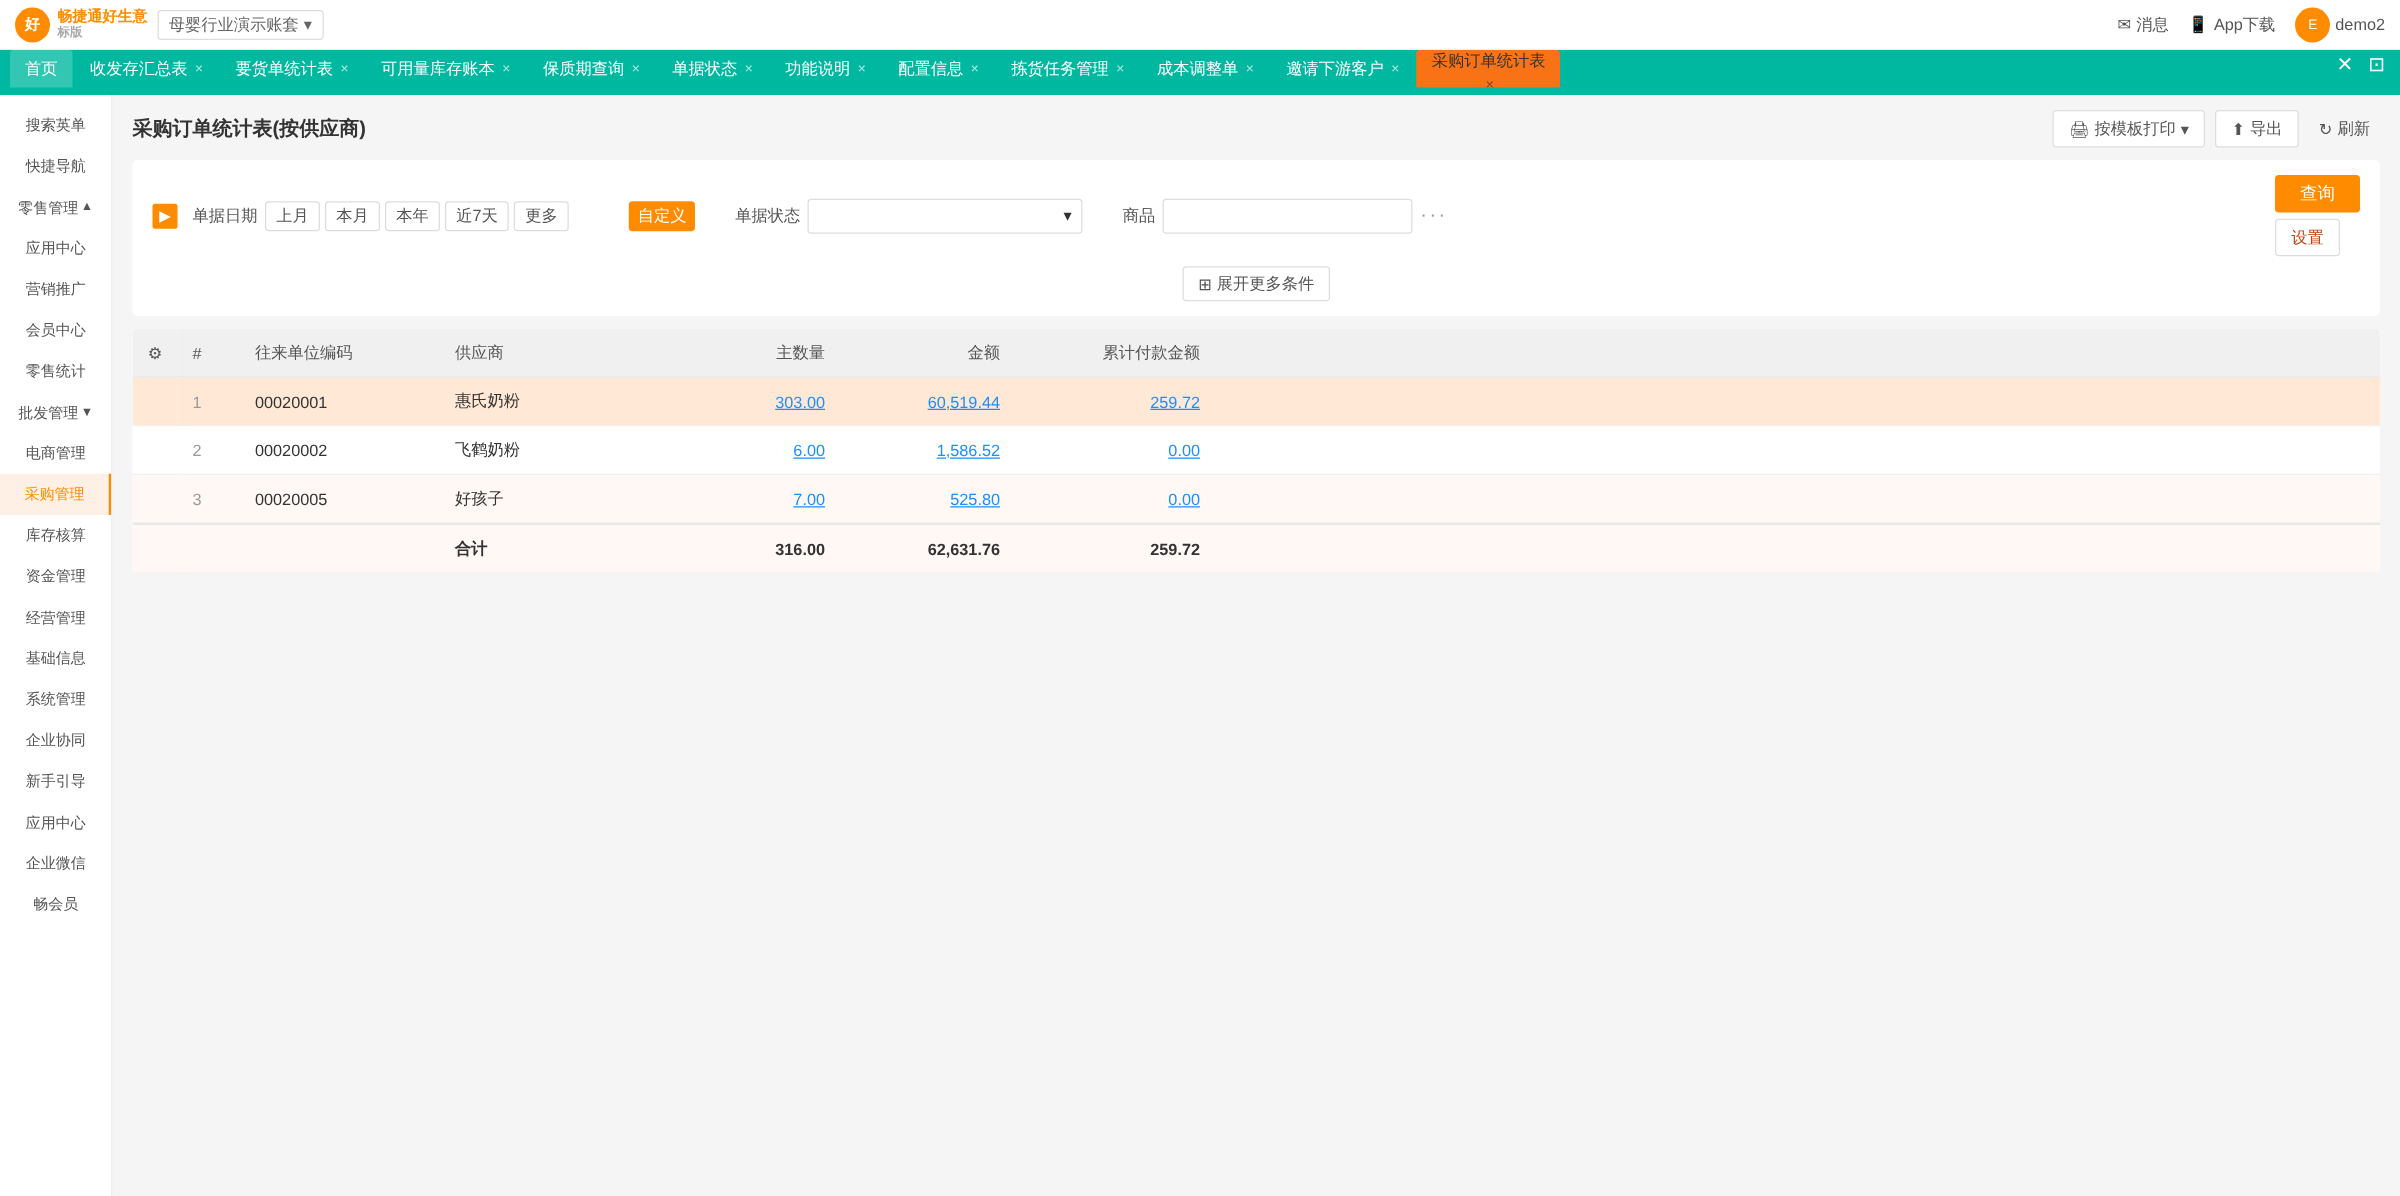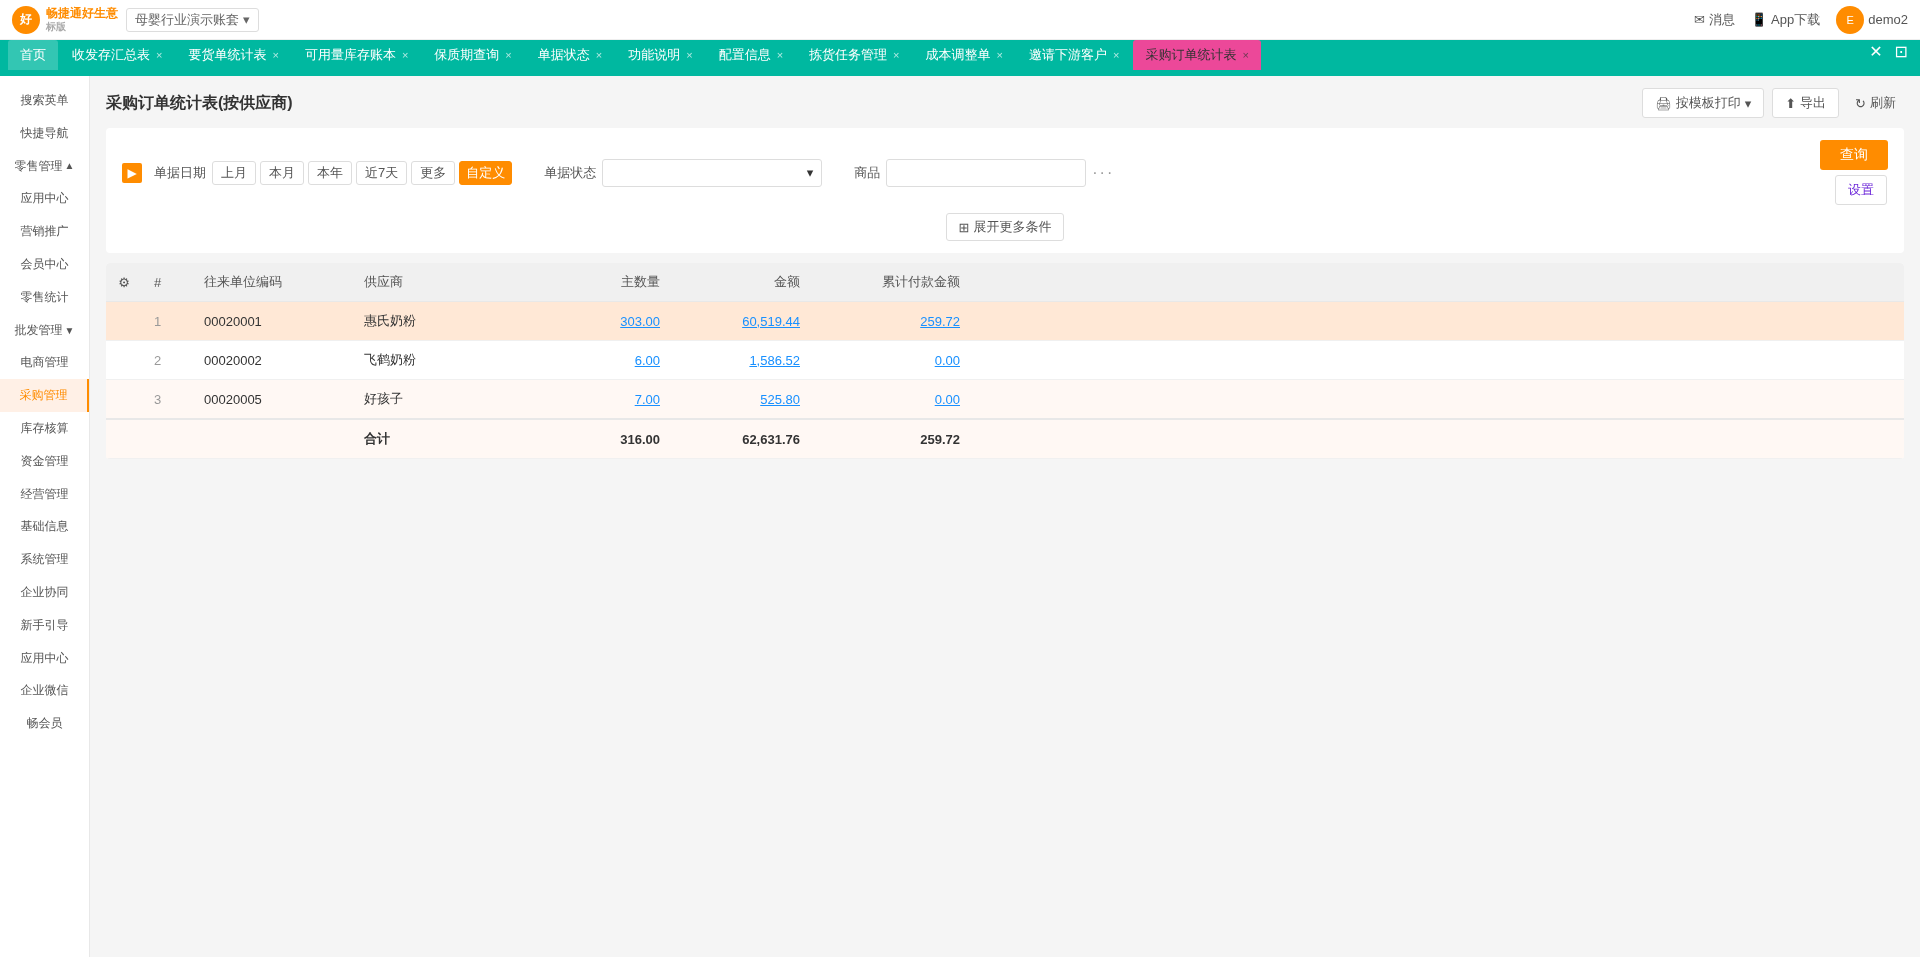--- a/index.html
+++ b/index.html
@@ -12,21 +12,21 @@
     .logo-icon { width: 28px; height: 28px; background: #ff8c00; border-radius: 50%; display: flex; align-items: center; justify-content: center; color: #fff; font-size: 12px; font-weight: bold; }
     .logo-text { color: #ff8c00; font-size: 12px; font-weight: bold; line-height: 1.2; }
     .workspace-selector { display: flex; align-items: center; gap: 4px; color: #666; font-size: 13px; cursor: pointer; padding: 2px 8px; border: 1px solid #ddd; border-radius: 3px; }
     .top-bar-right { display: flex; align-items: center; gap: 16px; }
     .top-bar-btn { display: flex; align-items: center; gap: 4px; color: #555; font-size: 13px; cursor: pointer; }
     .user-avatar { width: 28px; height: 28px; border-radius: 50%; background: #ff8c00; display: flex; align-items: center; justify-content: center; color: #fff; font-size: 11px; }
 
     
     .nav-tabs { height: 36px; background: #00b8a0; display: flex; align-items: flex-start; padding: 0 8px; gap: 2px; overflow: hidden; }
     .nav-tab { height: 30px; padding: 0 12px; display: flex; align-items: center; gap: 4px; color: #fff; font-size: 13px; cursor: pointer; border-radius: 3px 3px 0 0; white-space: nowrap; }
-    .nav-tab.active { background: #ec4899; color: #333; }
+    .nav-tab.active { background: #f97316; color: #333; flex-direction: column; }
     .nav-tab .close-x { font-size: 11px; opacity: 0.7; margin-left: 2px; }
     .nav-tab.home { background: rgba(255,255,255,0.2); }
     .nav-end-btns { margin-left: auto; display: flex; align-items: center; gap: 4px; }
     .nav-end-btn { color: #fff; font-size: 16px; cursor: pointer; padding: 2px 4px; }
 
     
     .layout { display: flex; height: calc(957px - 76px); }
     .sidebar { width: 90px; background: #fff; border-right: 1px solid #e8e8e8; display: flex; flex-direction: column; padding: 8px 0; overflow-y: auto; flex-shrink: 0; }
     .sidebar-item { padding: 8px 4px; text-align: center; cursor: pointer; color: #555; font-size: 12px; line-height: 1.4; }
     .sidebar-item.active { color: #ff8c00; background: #fff0e6; border-right: 2px solid #ff8c00; }
@@ -40,30 +40,30 @@
     .btn-export { display: flex; align-items: center; gap: 4px; padding: 5px 12px; border: 1px solid #ddd; background: #fff; border-radius: 3px; cursor: pointer; font-size: 13px; color: #555; }
     .btn-refresh { display: flex; align-items: center; gap: 4px; padding: 5px 8px; background: none; border: none; cursor: pointer; font-size: 13px; color: #555; }
 
     
     .filter-area { background: #fff; border-radius: 4px; padding: 12px 16px; margin-bottom: 10px; }
     .filter-row { display: flex; align-items: center; gap: 12px; flex-wrap: wrap; }
     .filter-item { display: flex; align-items: center; gap: 6px; }
     .filter-label { color: #555; font-size: 13px; white-space: nowrap; }
     .filter-date-btns { display: flex; align-items: center; gap: 4px; }
     .date-btn { padding: 2px 8px; border: 1px solid #ddd; border-radius: 3px; cursor: pointer; font-size: 13px; color: #555; background: #fff; }
-    .date-btn.custom { background: #ff8c00; color: #fff; border-color: #ff8c00; border-radius: 3px; padding: 2px 6px; }
+    .date-btn.custom { background: #ff8c00; color: #fff; border-color: #ff8c00; border-radius: 3px; padding: 2px 6px; margin-left: 44px; }
     .date-range { font-size: 12px; color: #666; margin-top: 4px; }
     .filter-select { height: 28px; border: 1px solid #ddd; border-radius: 3px; padding: 0 8px; font-size: 13px; min-width: 200px; cursor: pointer; display: flex; align-items: center; justify-content: space-between; background: #fff; }
     .filter-input { height: 28px; border: 1px solid #ddd; border-radius: 3px; padding: 0 8px; font-size: 13px; width: 180px; }
     .expand-more { display: flex; align-items: center; justify-content: center; margin-top: 8px; }
     .expand-btn { display: flex; align-items: center; gap: 4px; color: #555; font-size: 13px; cursor: pointer; padding: 4px 12px; border: 1px solid #ddd; border-radius: 3px; background: #fff; }
 
     
     .btn-query { padding: 6px 20px; background: #ff8c00; color: #fff; border: none; border-radius: 3px; cursor: pointer; font-size: 14px; }
-    .btn-settings { padding: 5px 12px; border: 1px solid #ddd; background: #fff; border-radius: 3px; cursor: pointer; font-size: 13px; color: #6d28d9; margin-top: 4px; margin-left: 15px; }
+    .btn-settings { padding: 5px 12px; border: 1px solid #ddd; background: #fff; border-radius: 3px; cursor: pointer; font-size: 13px; color: #c2410c; margin-top: 4px; }
 
     
     .table-container { background: #fff; border-radius: 4px; overflow: hidden; }
     table { width: 100%; border-collapse: collapse; }
     thead tr { background: #f0f0f0; }
     th { padding: 10px 12px; text-align: left; font-weight: normal; color: #555; font-size: 13px; border-bottom: 1px solid #e8e8e8; }
     th.right { text-align: right; }
     td { padding: 10px 12px; font-size: 13px; color: #333; border-bottom: 1px solid #f0f0f0; }
     td.right { text-align: right; }
     td.link { color: #1890ff; text-decoration: underline; cursor: pointer; text-align: right; }

